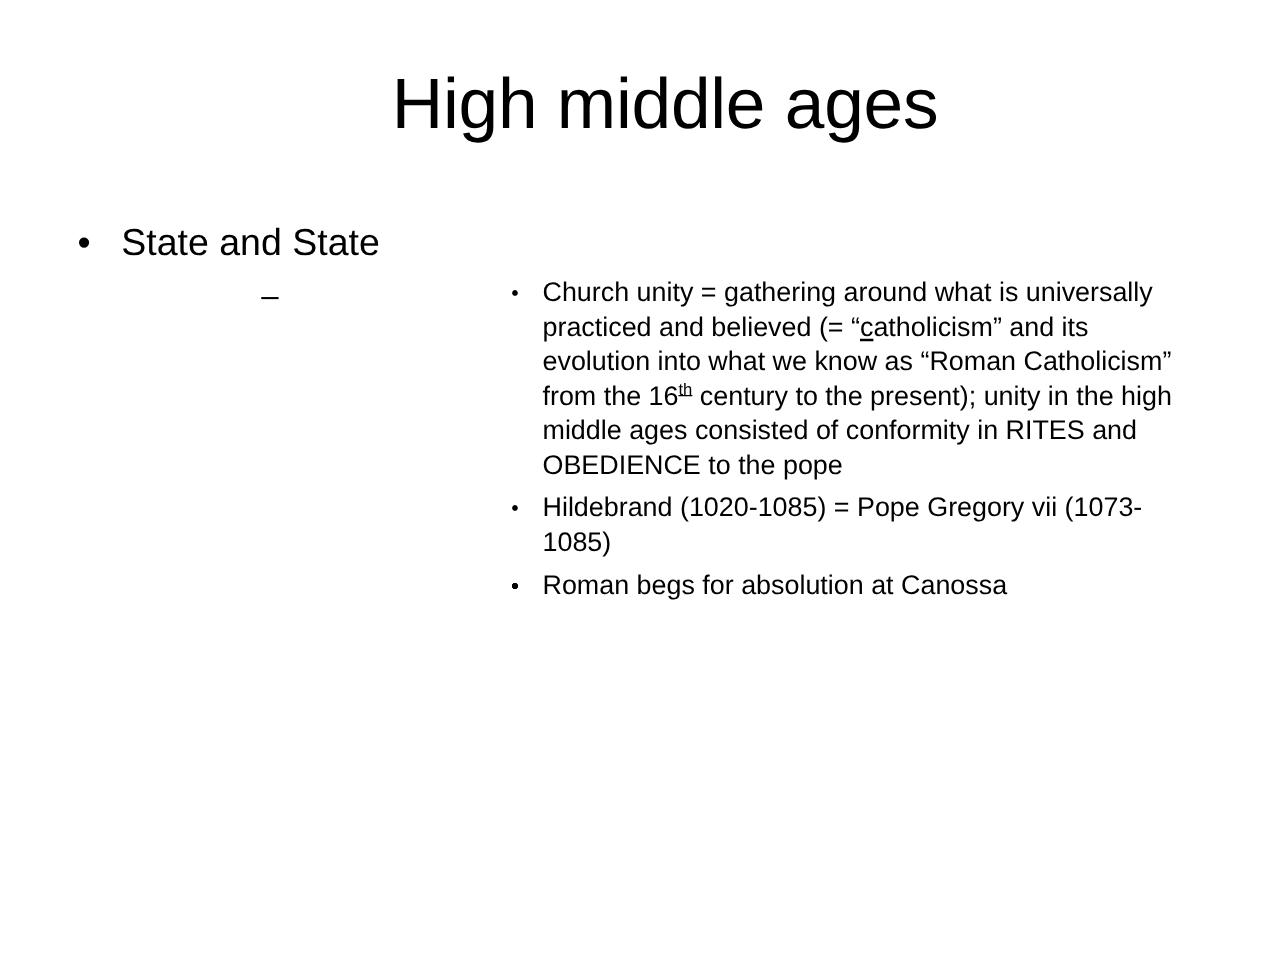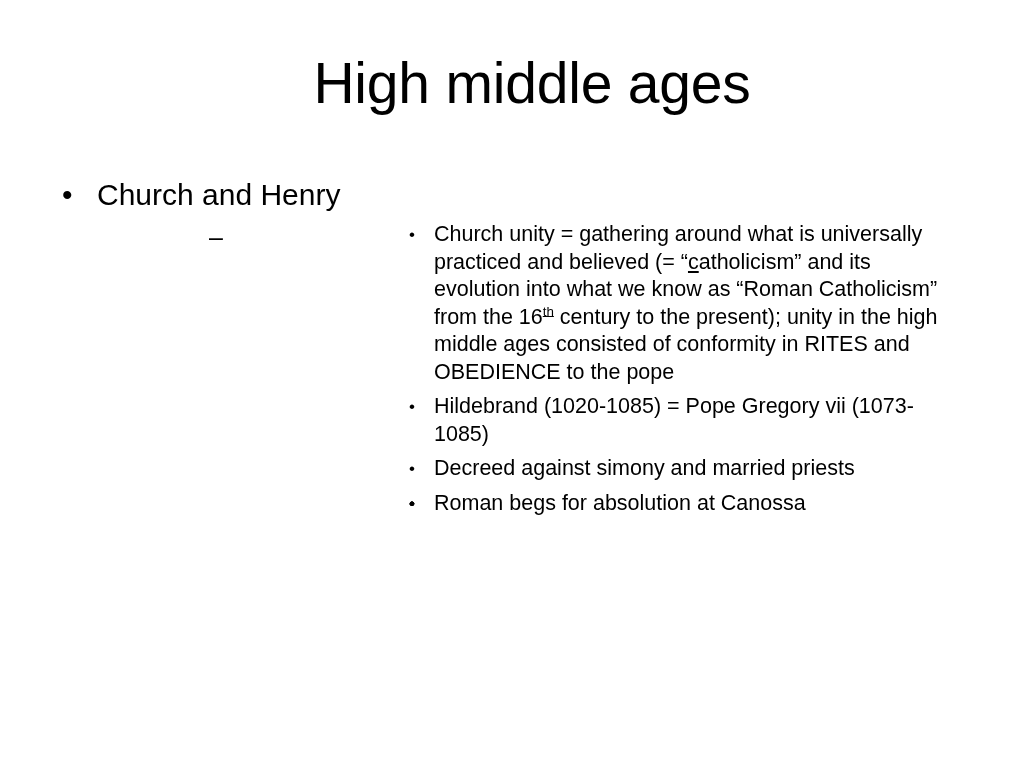--- a/index.html
+++ b/index.html
@@ -132,30 +132,30 @@
 <body>
 
 <div class="slide">
 
   <div class="slide-title">High middle ages</div>
 
   <div class="slide-body">
     <ul class="level1">
       <li class="l1">
         <span class="bullet-1">•</span>
-        <span>Church and Henry</span>
+        <span>State and State</span>
 
         <ul class="level2">
           <li class="l2">
             <span class="bullet-2">–</span>
 
             <ul class="level3" id="level3-list">
                 <li class="l3"><span class="bullet-3">•</span><span><span>Church unity = gathering around what is universally practiced and believed (= “</span><span class="u">c</span><span>atholicism” and its evolution into what we know as “Roman Catholicism” from the 16</span><sup>th</sup><span> century to the present); unity in the high middle ages consisted of conformity in RITES and OBEDIENCE to the pope</span></span></li>
                 <li class="l3"><span class="bullet-3">•</span><span>Hildebrand (1020-1085) = Pope Gregory vii (1073-1085)</span></li>
-                <li class="l3"><span class="bullet-3">•</span><span>Decreed against simony and married priests</span></li>
+                <li class="l3"><span class="bullet-3">•</span></li>
                 <li class="l3"><span class="bullet-3">•</span></li>
                 <li class="l3"><span class="bullet-3">•</span></li>
                 <li class="l3"><span class="bullet-3">•</span></li>
                 <li class="l3"><span class="bullet-3">•</span><span>Roman begs for absolution at Canossa</span></li>
               </ul>
           </li>
         </ul>
       </li>
     </ul>
   </div>

